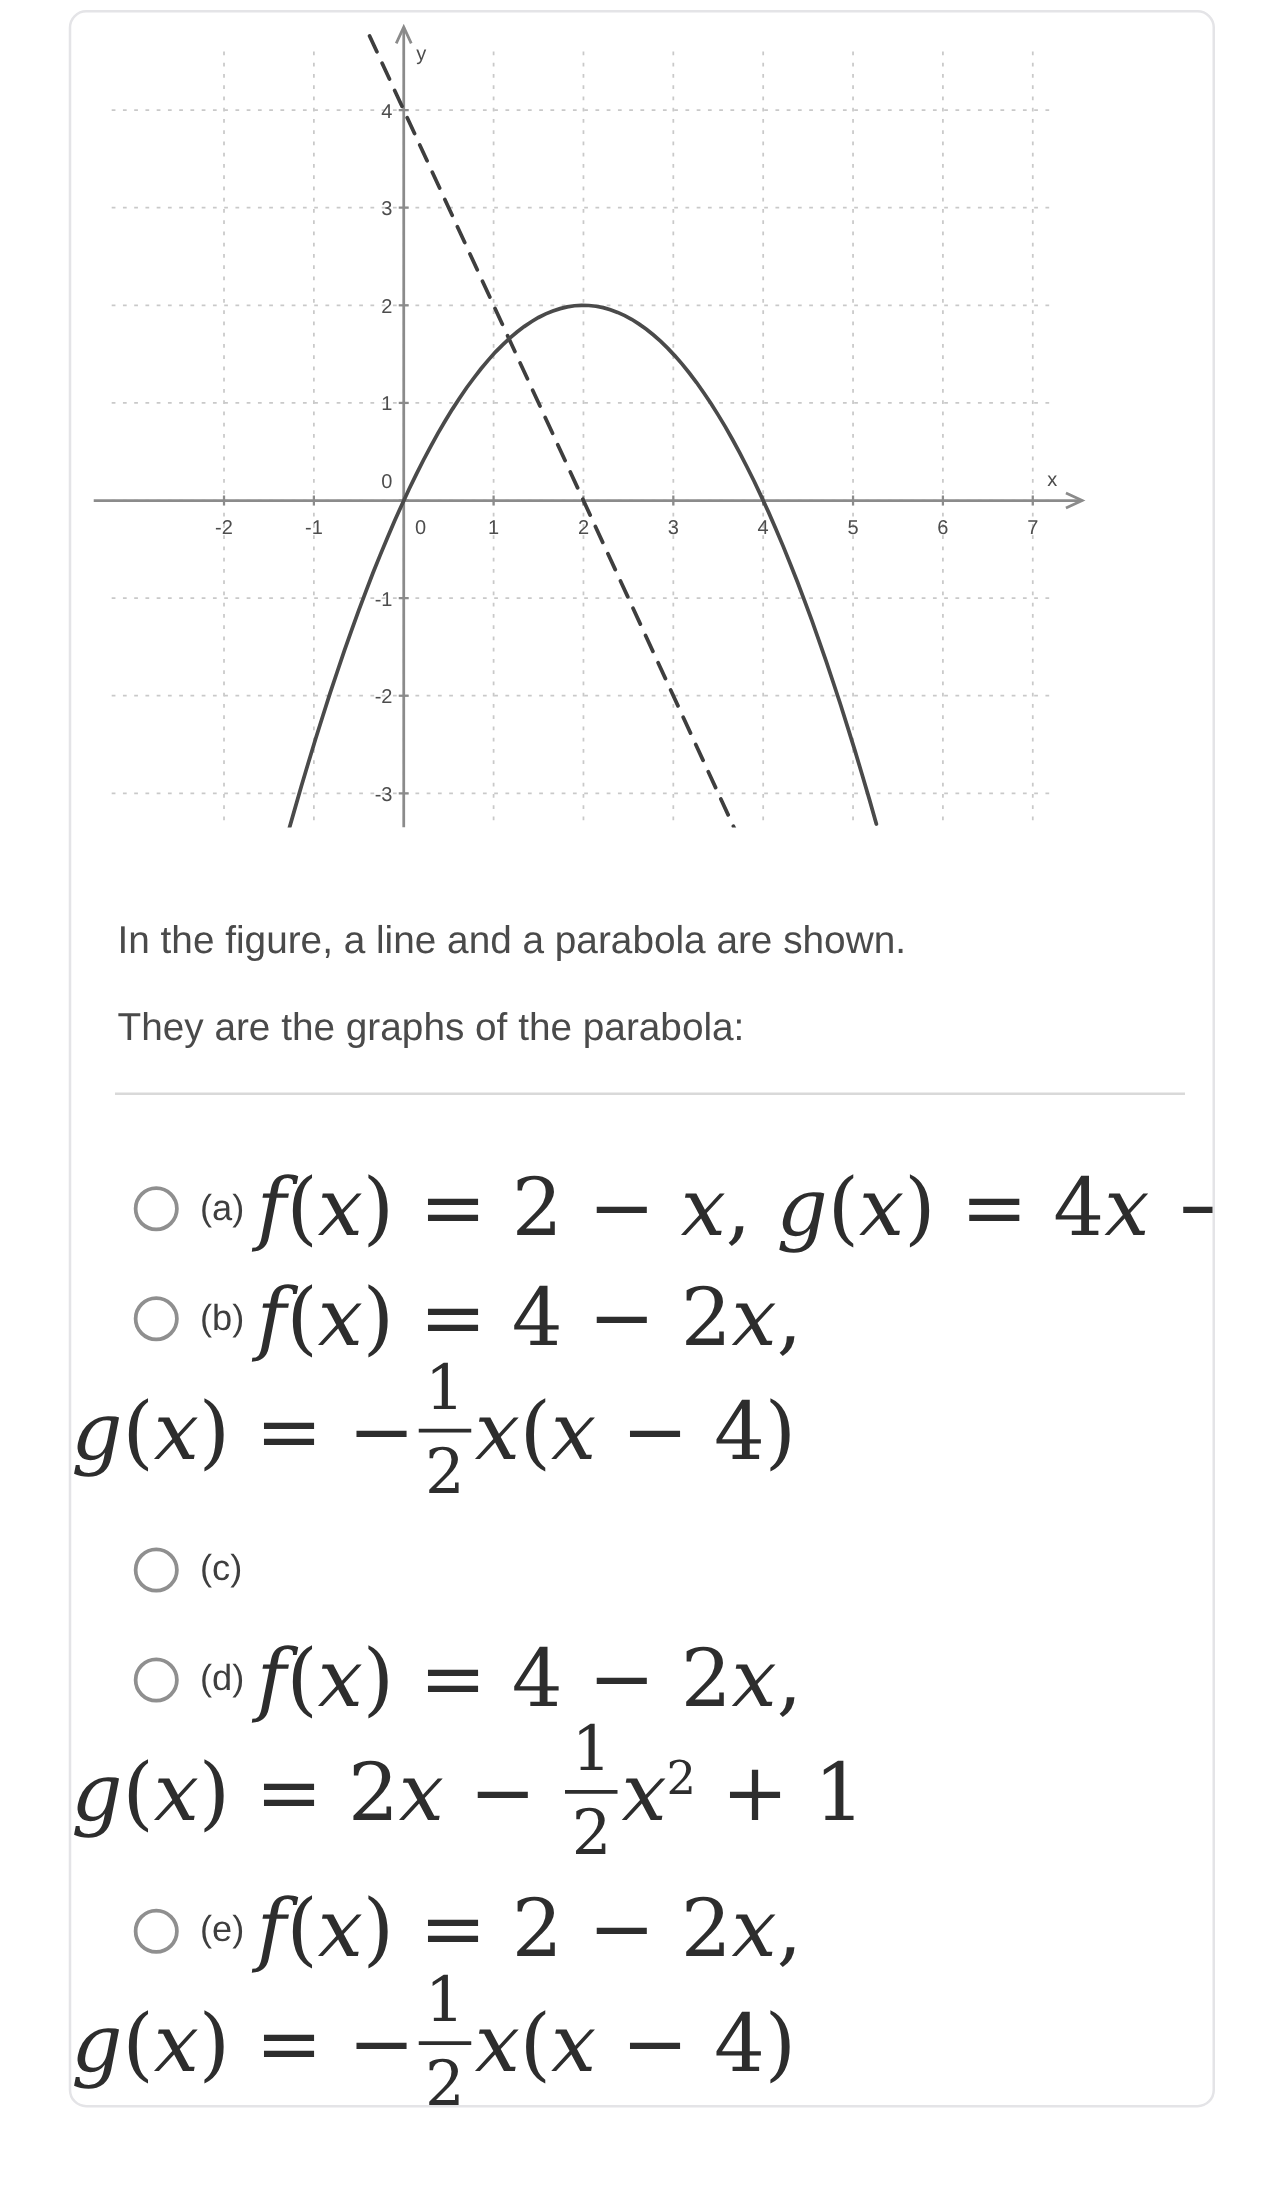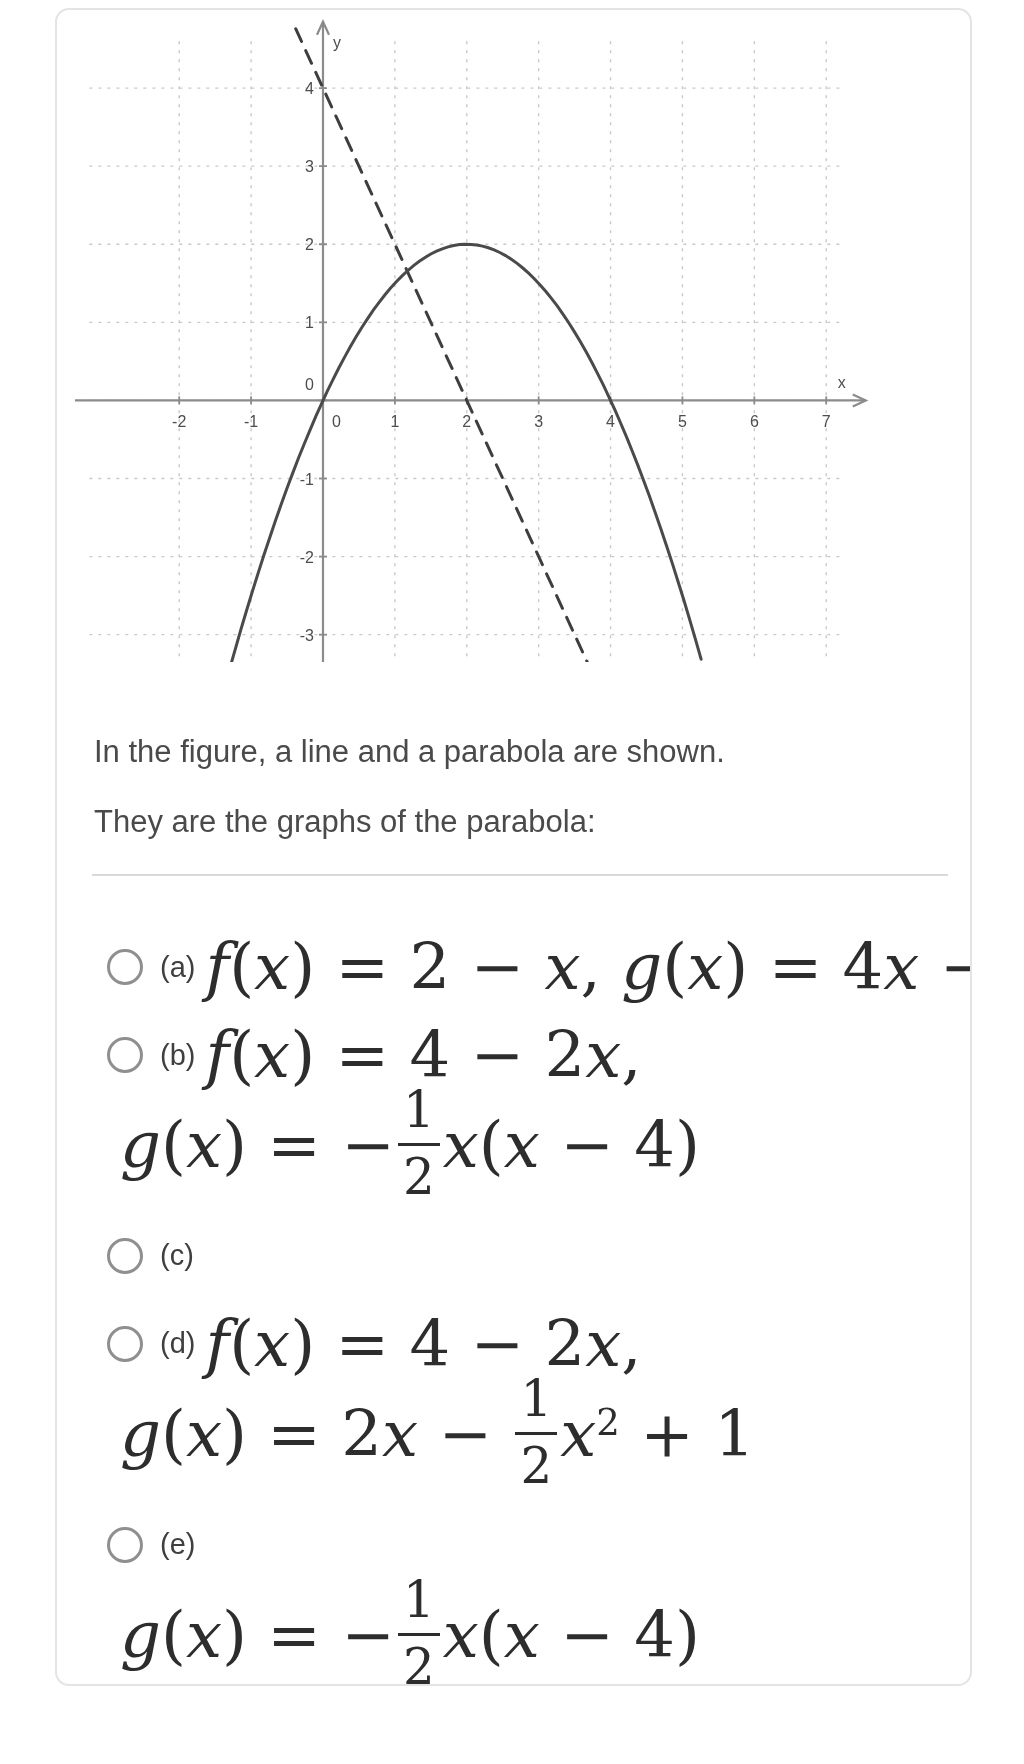--- a/index.html
+++ b/index.html
@@ -6,21 +6,21 @@
   body{width:1024px;height:1764px;position:relative;font-family:"Liberation Sans",sans-serif;color:#454545;}
   .card{position:absolute;left:55px;top:8px;width:917px;height:1678px;box-sizing:border-box;
         background:#fff;border:2px solid #e4e4e7;border-radius:14px;overflow:hidden;}
   .graph-wrap{width:913px;height:652px;}
   .question{margin:72px 0 0 37px;}
   .question p{margin:0 12px 34px 0;font-size:31px;line-height:36px;color:#4a4a4a;}
   .divider{margin:0 22px 0 35px;height:0;border-top:2px solid #d9d9d9;}
   .options{margin-top:54px;}
   .opt-row{display:flex;align-items:center;min-height:74px;padding-left:50px;margin-bottom:14px;}
   .opt-row.has-cont{margin-bottom:0;}
-  .opt-cont{display:flex;align-items:flex-end;min-height:104px;padding-left:63px;margin-bottom:10px;}
+  .opt-cont{display:flex;align-items:flex-end;min-height:104px;margin-bottom:10px;}
   .radio{flex:0 0 auto;width:36px;height:36px;border-radius:50%;border:3px solid #8f8f8f;
          background:#fff;box-sizing:border-box;margin-right:17px;cursor:pointer;}
   .opt-label{font-size:29px;color:#3f3f3f;margin-right:10px;white-space:nowrap;}
   .math{font-family:"DejaVu Serif",serif;font-size:64px;color:#2d2d2d;white-space:nowrap;line-height:1.1;}
   .math i{font-style:italic;}
   .math .sup{font-size:0.58em;position:relative;top:-0.55em;}
   .frac{display:inline-flex;flex-direction:column;align-items:center;vertical-align:middle;
         line-height:1;font-size:0.78em;margin:0 3px;transform:translateY(-0.12em);}
   .frac .num{padding:0 5px 7px 5px;}
   .frac .den{border-top:3px solid #2d2d2d;padding:7px 5px 0 5px;}
@@ -129,20 +129,21 @@
       </div>
       <div class="opt-cont">
         <span class="math"><i>g</i>(<i>x</i>) = 2<i>x</i> − <span class="frac">
             <span class="num">1</span>
             <span class="den">2</span>
           </span><i>x</i><span class="sup">2</span> + 1</span>
       </div>
       <div class="opt-row has-cont">
         <span class="radio"></span>
         <span class="opt-label">(e)</span>
+        <span class="math"><i>f</i>(<i>x</i>) = 2 − 2<i>x</i>,</span>
       </div>
       <div class="opt-cont">
         <span class="math"><i>g</i>(<i>x</i>) = −<span class="frac">
             <span class="num">1</span>
             <span class="den">2</span>
           </span><i>x</i>(<i>x</i> − 4)</span>
       </div>
     </div>
 </div>
 

